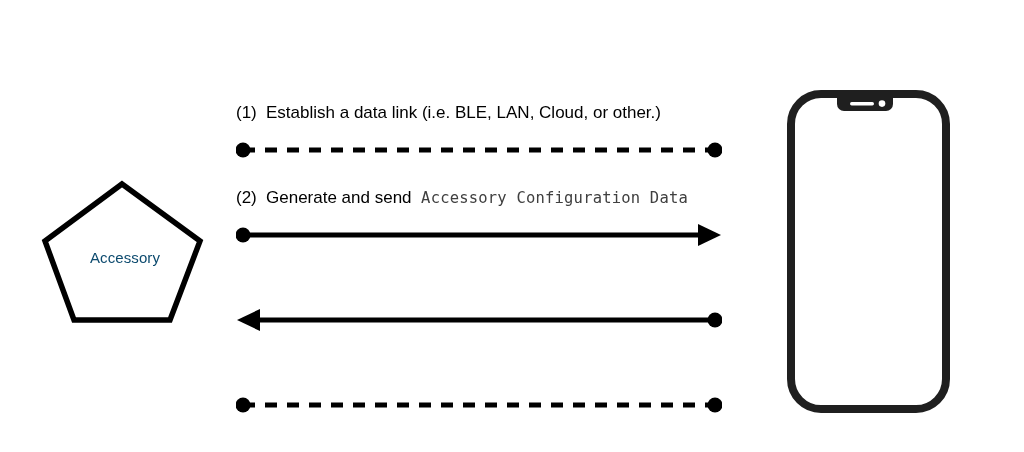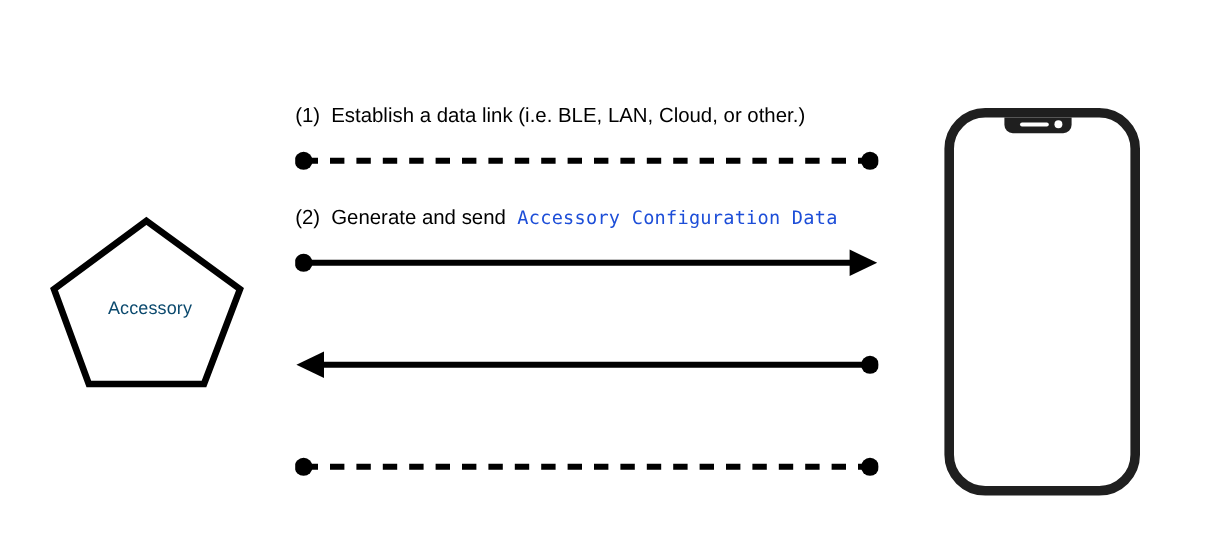--- a/index.html
+++ b/index.html
@@ -48,23 +48,22 @@
     letter-spacing: 0.1px;
     padding-top: 10px;
     box-sizing: border-box;
     pointer-events: none;
   }
 
   
   #steps {
     position: absolute;
     left: 236px;
-    top: 86px;
+    top: 102px;
     width: 500px;
-    margin-left: 10px;
   }
   .step {
     position: relative;
     height: 85px;
   }
   .step-text {
     position: absolute;
     left: 0;
     top: 0;
     white-space: nowrap;
@@ -80,21 +79,21 @@
   }
   .step-label {
     color: #000000;
   }
   .step-label.bold {
     font-weight: 400;
   }
   .step-mono {
     font-family: "DejaVu Sans Mono", "Liberation Mono", monospace;
     font-size: 15.5px;
-    color: #1d4ed8;
+    color: #404040;
     letter-spacing: 0.2px;
   }
   .step-line {
     position: absolute;
     left: 0;
     top: 33px;
     width: 486px;
     height: 30px;
   }
   .step-line svg {

